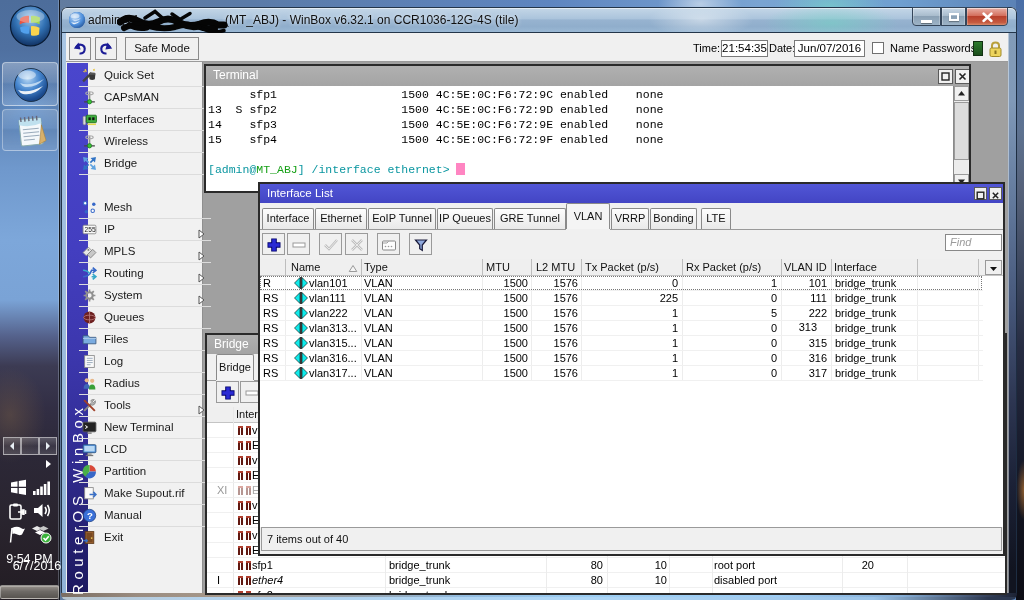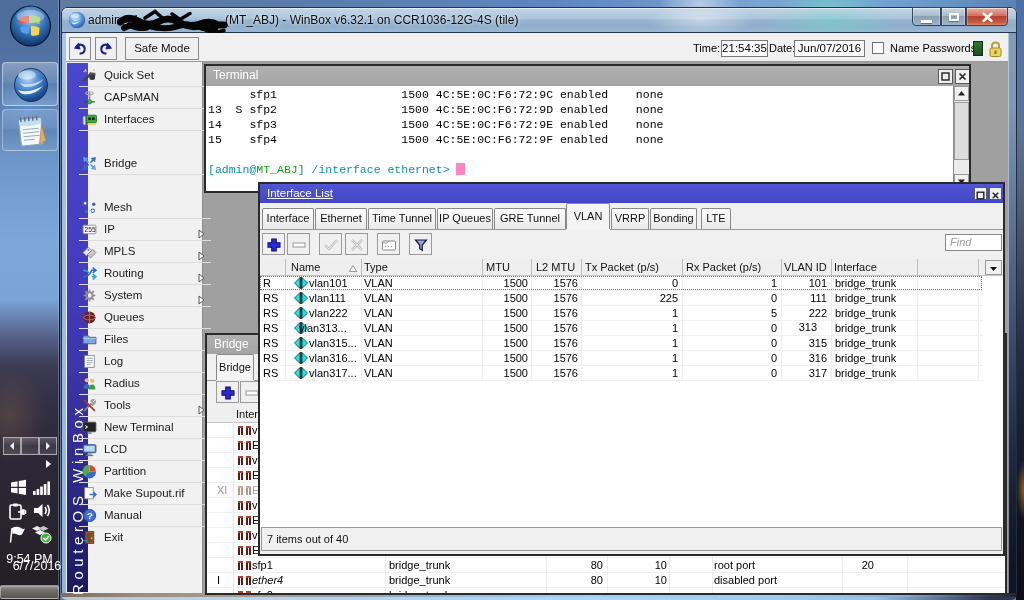--- a/index.html
+++ b/index.html
@@ -76,21 +76,21 @@
 #brandtext { position:absolute; left:1px; top:1px; width:21px; height:529px; }
 #brandtext span { position:absolute; left:2px; top:532px; transform-origin:0 0; transform:rotate(-90deg); color:#fff; font-size:15px; letter-spacing:4.6px; white-space:nowrap; }
 .mi { position:absolute; left:13px; width:132px; height:22px; border-bottom:1px solid #dcdcdc; }
 .mi .ic { position:absolute; left:3px; top:3px; width:15px; height:15px; }
 .mi .lbl { position:absolute; left:25px; top:4px; font-size:11.5px; color:#1a1a1a; white-space:nowrap; }
 .mi .arr { position:absolute; right:6px; top:6px; }
 
 
 .cwin { position:absolute; border:2px solid #2a2a2a; background:#f0f0f0; }
 .ctitle { height:19px; background:linear-gradient(#b0b0b0,#a4a4a4); color:#fff; font-size:12px; padding-left:7px; line-height:18px; position:relative; }
-.ctitle.active { background:linear-gradient(#5156d6,#4345c4);text-decoration:underline; }
+.ctitle.active { background:linear-gradient(#5156d6,#4345c4); }
 .cbtn { display:inline-block; width:14px; height:14px; background:#f0f0f0; border:1px solid #5a5a5a; margin-left:1px; position:relative; vertical-align:top; }
 
 
 #term { left:138px; top:2px; width:767px; height:129px; background:#fff; }
 #termtext { position:absolute; left:2px; top:21px; font-family:"Liberation Mono", monospace; font-size:11.5px; line-height:15px; color:#000; white-space:pre; }
 #termsb { position:absolute; right:0px; top:20px; width:16px; bottom:0px; background:#ececec; border-left:1px solid #8a8a8a; }
 .sbbtn { position:absolute; left:0px; width:15px; height:15px; background:#f0f0f0; border:1px solid #9a9a9a; font-size:8px; text-align:center; line-height:13px; color:#111; }
 #termthumb { position:absolute; left:0px; top:16px; width:15px; height:58px; background:#dcdcdc; border:1px solid #9a9a9a; }
 
 
@@ -229,20 +229,29 @@
       <div class="mi" style="top:47px">
           <svg class="ic" viewBox="0 0 14 14">
             <rect x="1" y="4" width="2.5" height="8" rx="1" fill="#d8d8d8" stroke="#888" stroke-width=".6"></rect>
             <rect x="4" y="3" width="9.5" height="7" rx="1" fill="#3fae3f" stroke="#1c6e1c" stroke-width=".8"></rect>
             <rect x="6" y="5" width="2.2" height="2.6" fill="#111"></rect>
             <rect x="9.5" y="5" width="2.2" height="2.6" fill="#111"></rect>
             <path d="M5 10.8 h8 v1.4 h-8 z" fill="#e5d94e"></path>
           </svg>
           <span class="lbl">Interfaces</span>
         </div>
+      <div class="mi" style="top:69px">
+          <svg class="ic" viewBox="0 0 14 14">
+            <path d="M7 2 V10" stroke="#909090" stroke-width="1.6"></path>
+            <ellipse cx="7" cy="3" rx="3.5" ry="1.4" fill="none" stroke="#a8a8a8" stroke-width="1"></ellipse>
+            <circle cx="7" cy="11" r="2" fill="#35c435" stroke="#1a7a1a" stroke-width=".8"></circle>
+            <path d="M2 11 H5 M9 11 H12" stroke="#444" stroke-width="1.2"></path>
+          </svg>
+          <span class="lbl">Wireless</span>
+        </div>
       <div class="mi" style="top:91px">
           <svg class="ic" viewBox="0 0 14 14">
             <g stroke="#5ea2e0" fill="#5ea2e0">
               <line x1="6.2" y1="6.2" x2="3.6" y2="3.6" stroke-width="1.4"></line>
               <path d="M1.6 1.6 L5 2.2 L2.2 5 Z"></path>
             </g>
             <g stroke="#2f72c4" fill="#2f72c4">
               <line x1="7.8" y1="6.2" x2="10.4" y2="3.6" stroke-width="1.4"></line>
               <path d="M12.4 1.6 L9 2.2 L11.8 5 Z"></path>
             </g>
@@ -521,21 +530,21 @@
         <div class="cbtn" style="position:absolute;left:713px;top:3px;width:13px;height:13px"><svg width="11" height="11">
               <rect x="2.2" y="2.2" width="6.6" height="6.6" fill="none" stroke="#222" stroke-width="1.4"></rect>
             </svg></div>
         <div class="cbtn" style="position:absolute;left:728px;top:3px;width:13px;height:13px"><svg width="11" height="11">
               <path d="M2.8 2.8 L8.2 8.2 M8.2 2.8 L2.8 8.2" stroke="#222" stroke-width="1.5"></path>
             </svg></div>
       </div>
       <div class="abs" style="left:0;top:19px;width:743px;height:27px;background:#f0f0f0">
         <div class="tab" style="left:2px;width:52px;line-height:19px">Interface</div>
         <div class="tab" style="left:55px;width:52px;line-height:19px">Ethernet</div>
-        <div class="tab" style="left:108px;width:68px;line-height:19px">Time Tunnel</div>
+        <div class="tab" style="left:108px;width:68px;line-height:19px">EoIP Tunnel</div>
         <div class="tab" style="left:177px;width:56px;line-height:19px">IP Queues</div>
         <div class="tab" style="left:234px;width:72px;line-height:19px">GRE Tunnel</div>
         <div class="tab sel" style="left:306px;width:44px;line-height:24px">VLAN</div>
         <div class="tab" style="left:351px;width:38px;line-height:19px">VRRP</div>
         <div class="tab" style="left:390px;width:47px;line-height:19px">Bonding</div>
         <div class="tab" style="left:441px;width:30px;line-height:19px">LTE</div>
         <div class="abs" style="left:0;top:26px;width:306px;height:1px;background:#999"></div>
         <div class="abs" style="left:350px;top:26px;width:393px;height:1px;background:#999"></div>
       </div>
       <div class="abs" style="left:0;top:46px;width:743px;height:29px;background:#f0f0f0">
@@ -667,21 +676,21 @@
             <span class="cell" style="left:575px;top:1px">bridge_trunk</span>
           </div>
         <div class="ilrow" style="top:62px">
             <span class="cell" style="left:3px;top:1px">RS</span>
             <svg class="vicon" style="left:34px">
               <path d="M6 .5 L.5 6 L6 11.5 Z" fill="#10eaea" stroke="#000" stroke-width=".6"></path>
               <path d="M8 .5 L13.5 6 L8 11.5 Z" fill="#10eaea" stroke="#000" stroke-width=".6"></path>
               <line x1="6.5" y1="0" x2="6.5" y2="12" stroke="#000" stroke-width=".7"></line>
               <line x1="7.5" y1="0" x2="7.5" y2="12" stroke="#000" stroke-width=".7"></line>
             </svg>
-            <span class="cell" style="left:39px;top:1px">vlan313...</span>
+            <span class="cell" style="left:49px;top:1px">vlan313...</span>
             <span class="cell" style="left:104px;top:1px">VLAN</span>
             <span class="cell rnum" style="left:222px;top:1px;width:46px">1500</span>
             <span class="cell rnum" style="left:271px;top:1px;width:47px">1576</span>
             <span class="cell rnum" style="left:321px;top:1px;width:97px">1</span>
             <span class="cell rnum" style="left:422px;top:1px;width:95px">0</span>
             <span class="cell rnum" style="left:521px;top:0;width:36px">313</span>
             <span class="cell" style="left:575px;top:1px">bridge_trunk</span>
           </div>
         <div class="ilrow" style="top:77px">
             <span class="cell" style="left:3px;top:1px">RS</span>

